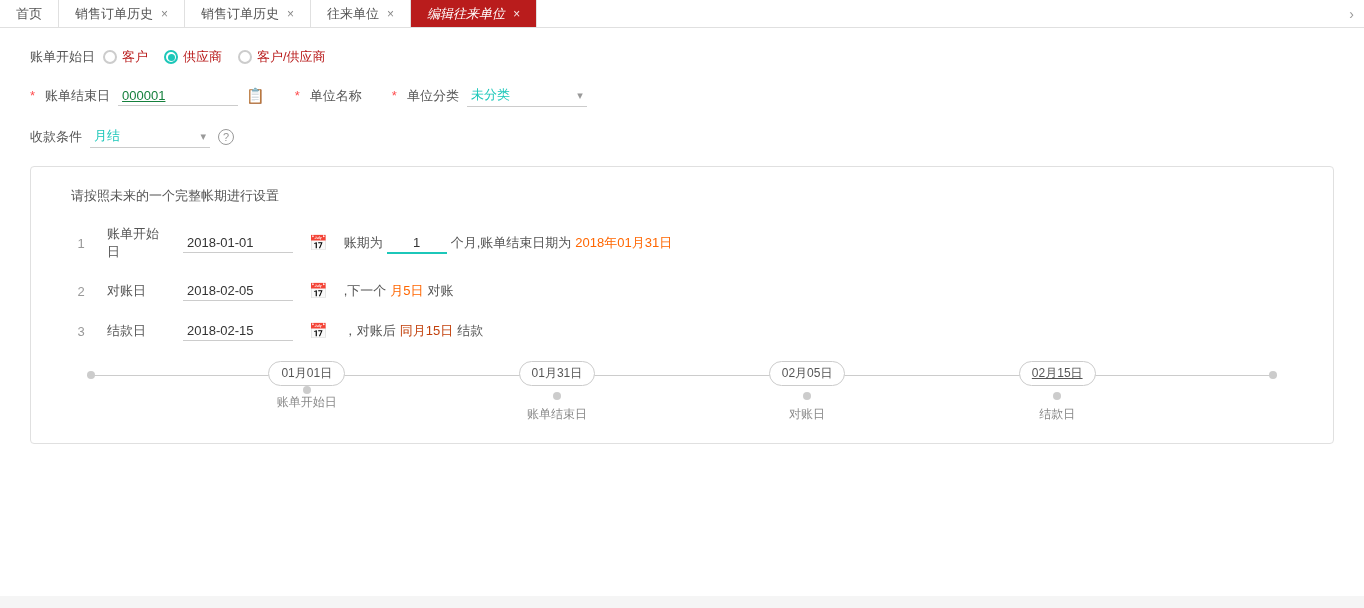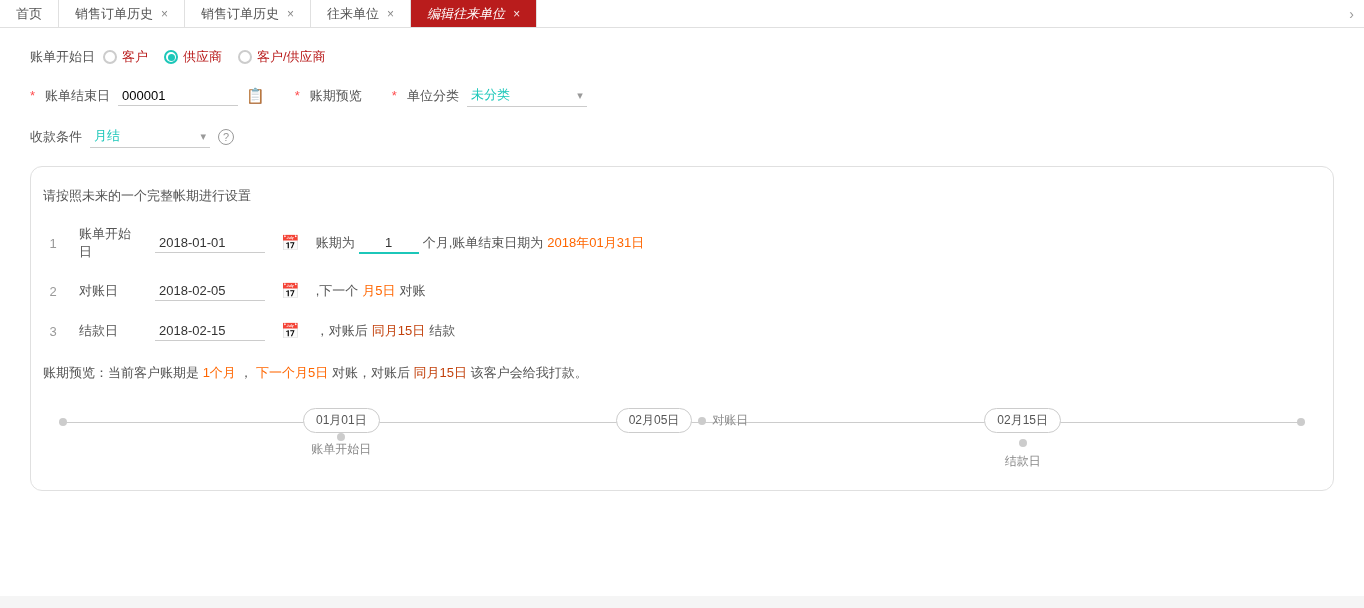--- a/index.html
+++ b/index.html
@@ -115,21 +115,22 @@
       border: none;
       border-bottom: 1px solid #ccc;
       outline: none;
       font-size: 13px;
       color: #333;
       padding: 2px 4px;
       background: transparent;
     }
     .input-unit-code {
       width: 120px;
-      color: #000000;
+      color: #15803d;
+      text-decoration: underline;
     }
     .input-unit-name {
       width: 180px;
     }
 
     
     .select-field {
       display: flex;
       align-items: center;
       border-bottom: 1px solid #ccc;
@@ -165,22 +166,22 @@
       align-items: center;
       justify-content: center;
       font-size: 11px;
       color: #999;
       cursor: pointer;
     }
 
     
     .box-section {
       border: 1px solid #e0e0e0;
-      border-radius: 12px;
-      padding: 20px 12px;
+      border-radius: 4px;
+      padding: 20px 40px;
       margin-bottom: 20px;
     }
     .box-title {
       font-size: 13px;
       color: #555;
       margin-bottom: 20px;
     }
 
     
     .data-row {
@@ -295,21 +296,21 @@
 
   <div class="form-row">
     <div class="form-field">
       <span class="required-star">*</span>
       <span class="form-label">账单结束日</span>
       <input class="input-field input-unit-code" type="text" value="000001" style="">
       <span class="cal-icon">📋</span>
     </div>
     <div class="form-field">
       <span class="required-star">*</span>
-      <span class="form-label">账期预览</span>
+      <span class="form-label">单位名称</span>
     </div>
     <div class="form-field">
       <span class="required-star">*</span>
       <span class="form-label">单位分类</span>
       <div class="select-field">
         <span class="select-value">未分类</span>
         <span class="select-arrow">▾</span>
       </div>
     </div>
   </div>
@@ -358,55 +359,51 @@
       <span class="row-label">结款日</span>
       <input class="row-date-input" type="text" value="2018-02-15" style="">
       <span class="cal-icon">📅</span>
       <div class="row-desc">
         <span>，对账后</span>
         <span class="highlight-teal">同月15日</span>
         <span>结款</span>
       </div>
     </div>
 
-    <div class="preview-text">
-      <span>账期预览：当前客户账期是</span>
-      <span class="highlight-orange">1个月</span>
-      <span>，</span>
-      <span class="highlight-orange">下一个月5日</span>
-      <span>对账，对账后</span>
-      <span class="highlight-teal">同月15日</span>
-      <span>该客户会给我打款。</span>
-    </div>
 
     <div style="position:relative; padding: 0 16px; margin-top: 10px;">
 
       <div style="position:absolute; top:14px; left:16px; right:16px; height:1px; background:#ccc;"></div>
 
       <div style="display:flex; justify-content:space-between; align-items:flex-start; position:relative; z-index:1;">
 
         <div style="display:flex;flex-direction:column;align-items:center;gap:0;">
           <div style="width:8px;height:8px;border-radius:50%;background:#ccc;margin-top:10px;"></div>
         </div>
 
         <div style="display:flex;flex-direction:column;align-items:center;justify-content:space-between;">
           <div style="background:#fff;border:1px solid #ccc;border-radius:14px;padding:3px 12px;font-size:12px;color:#555;">01月01日</div>
           <div style="width:8px;height:8px;border-radius:50%;background:#ccc;"></div>
           <div style="font-size:12px;color:#888;">账单开始日</div>
         </div>
 
-
-        <div style="display:flex;flex-direction:row;align-items:center;gap:6px;">
+        <div style="display:flex;flex-direction:column;align-items:center;gap:6px;">
+          <div style="background:#fff;border:1px solid #ccc;border-radius:14px;padding:3px 12px;font-size:12px;color:#555;">01月31日</div>
+          <div style="width:8px;height:8px;border-radius:50%;background:#ccc;"></div>
+          <div style="font-size:12px;color:#888;">账单结束日</div>
+        </div>
+
+        <div style="display:flex;flex-direction:column;align-items:center;gap:6px;">
           <div style="background:#fff;border:1px solid #ccc;border-radius:14px;padding:3px 12px;font-size:12px;color:#555;">02月05日</div>
           <div style="width:8px;height:8px;border-radius:50%;background:#ccc;"></div>
           <div style="font-size:12px;color:#888;">对账日</div>
         </div>
 
         <div style="display:flex;flex-direction:column;align-items:center;gap:6px;">
-          <div style="background:#fff;border:1px solid #ccc;border-radius:14px;padding:3px 12px;font-size:12px;color:#555;">02月15日</div>
+          <div style="background:#fff;border:1px solid #ccc;border-radius:14px;padding:3px 12px;font-size:12px;color:#555;text-decoration:underline;">02月15日</div>
           <div style="width:8px;height:8px;border-radius:50%;background:#ccc;"></div>
           <div style="font-size:12px;color:#888;">结款日</div>
         </div>
 
         <div style="display:flex;flex-direction:column;align-items:center;gap:0;">
           <div style="width:8px;height:8px;border-radius:50%;background:#ccc;margin-top:10px;"></div>
         </div>
 
       </div>
     </div>

